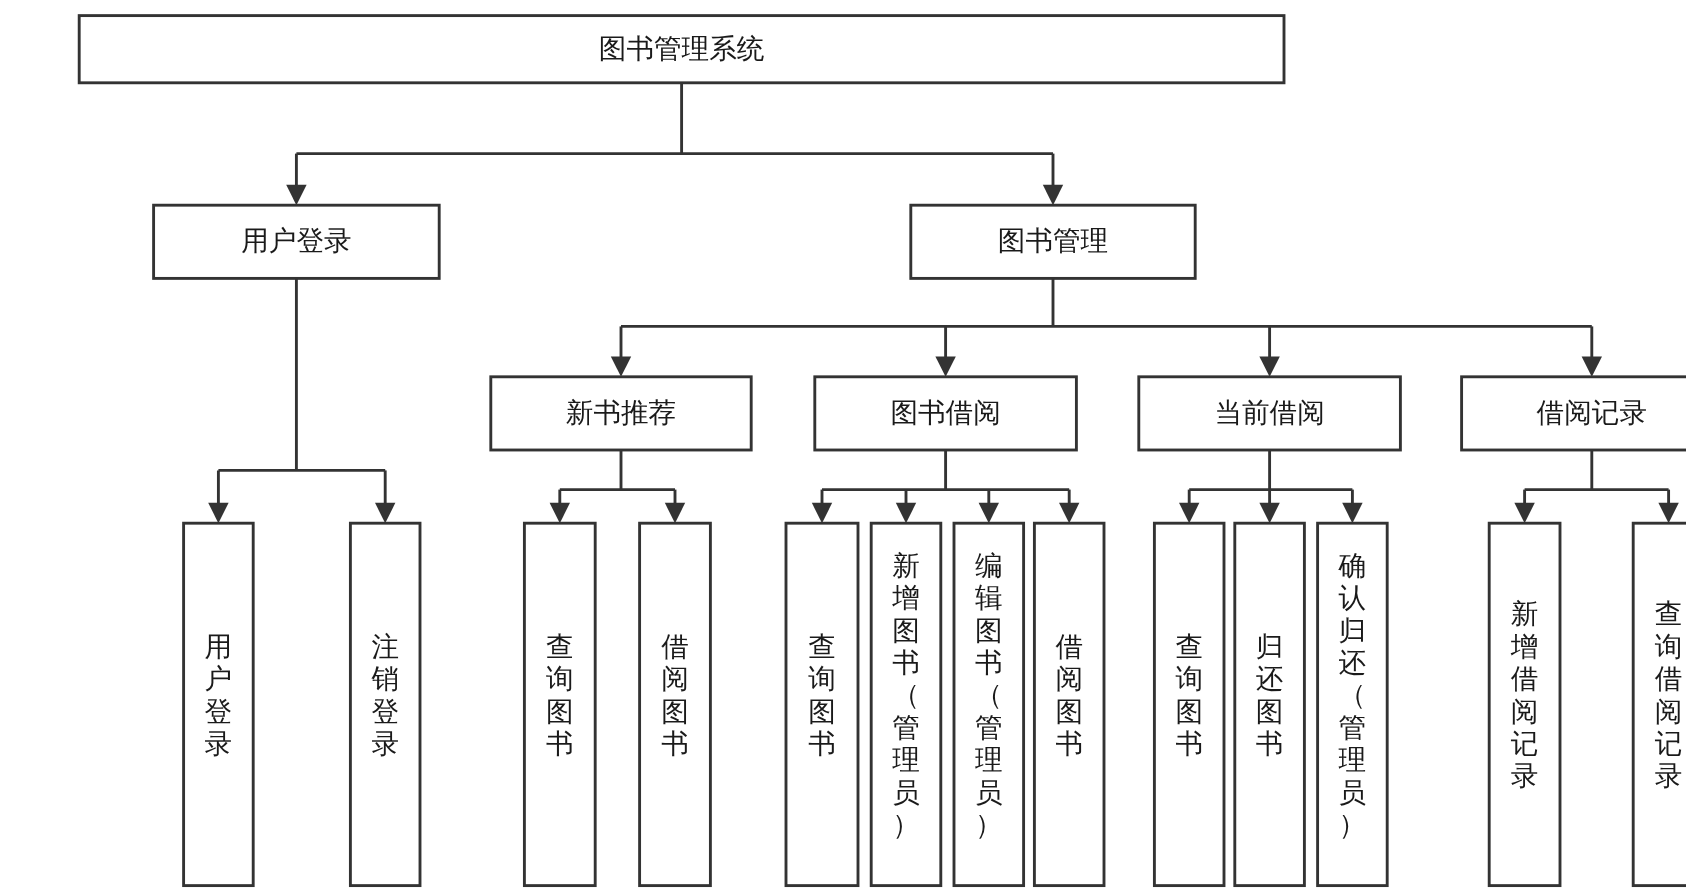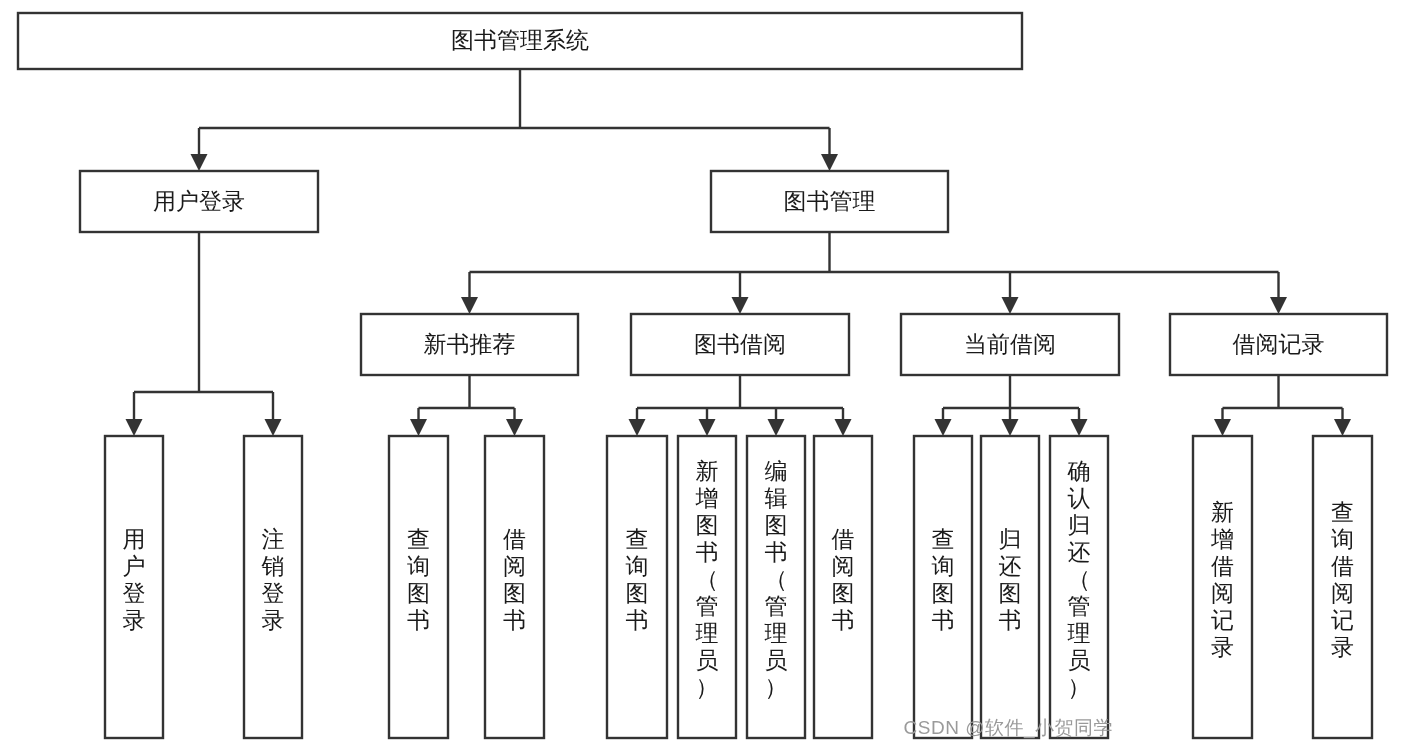--- a/index.html
+++ b/index.html
@@ -11,20 +11,21 @@
     width: 1405px;
     height: 747px;
     font-family: "Liberation Sans", "DejaVu Sans", sans-serif;
     overflow: hidden;
     position: relative;
   }
   #diagram-root {
     position: relative;
     width: 1127px;
     height: 747px;
+    margin-left: 48px;
   }
   svg.flowchart {
     position: absolute;
     top: 0;
     left: 0;
     width: 1405px;
     height: 747px;
     display: block;
   }
   .node-rect {
@@ -218,15 +219,14 @@
           <rect x="1193" y="436" width="59" height="302" class="node-rect"></rect>
           <text x="1222.5" y="0" class="node-label-v"><tspan x="1222.5" y="519.5">新</tspan><tspan x="1222.5" y="546.5">增</tspan><tspan x="1222.5" y="573.5">借</tspan><tspan x="1222.5" y="600.5">阅</tspan><tspan x="1222.5" y="627.5">记</tspan><tspan x="1222.5" y="654.5">录</tspan></text>
         </g>
         <g>
           <rect x="1313" y="436" width="59" height="302" class="node-rect"></rect>
           <text x="1342.5" y="0" class="node-label-v"><tspan x="1342.5" y="519.5">查</tspan><tspan x="1342.5" y="546.5">询</tspan><tspan x="1342.5" y="573.5">借</tspan><tspan x="1342.5" y="600.5">阅</tspan><tspan x="1342.5" y="627.5">记</tspan><tspan x="1342.5" y="654.5">录</tspan></text>
         </g>
       </g>
   </svg>
 
-  <div class="watermark">CSDN @软件_小贺同学</div>
 
 </div>
 
 </body></html>

